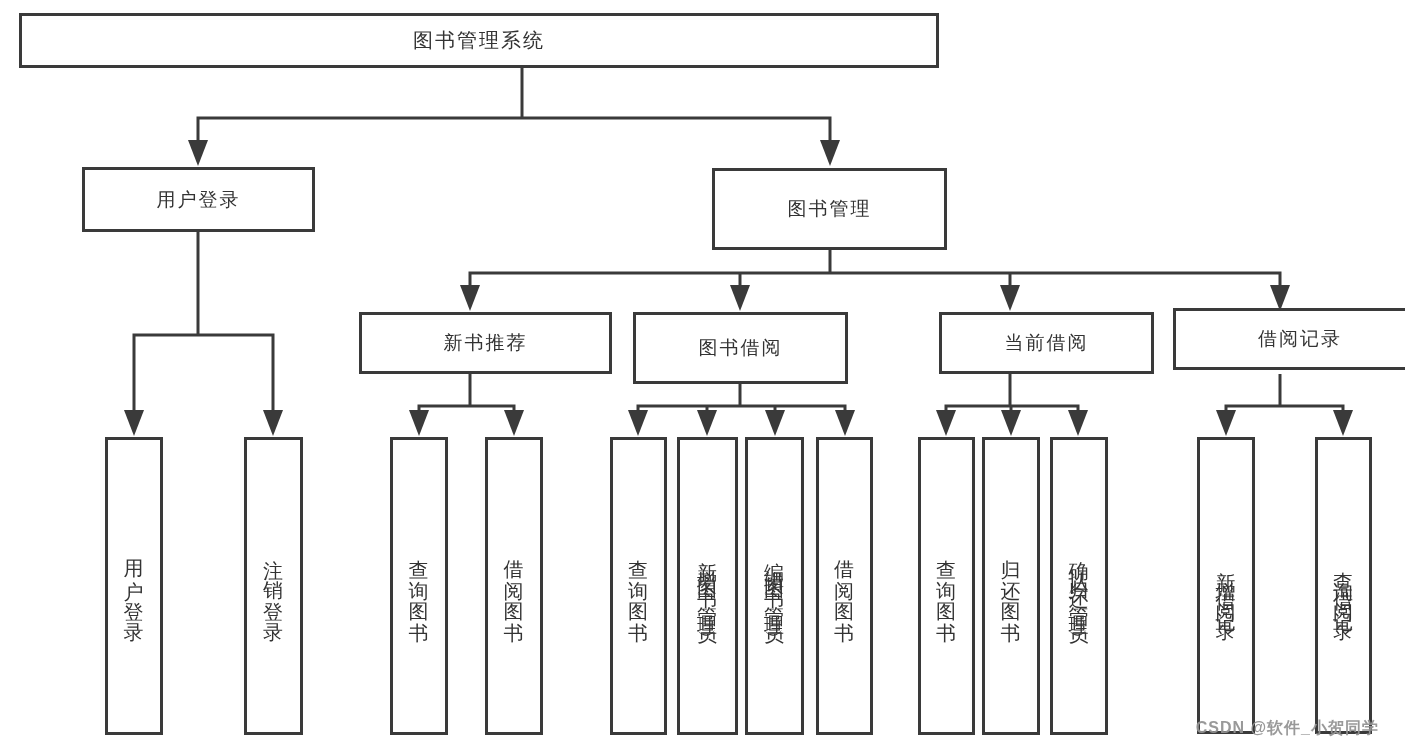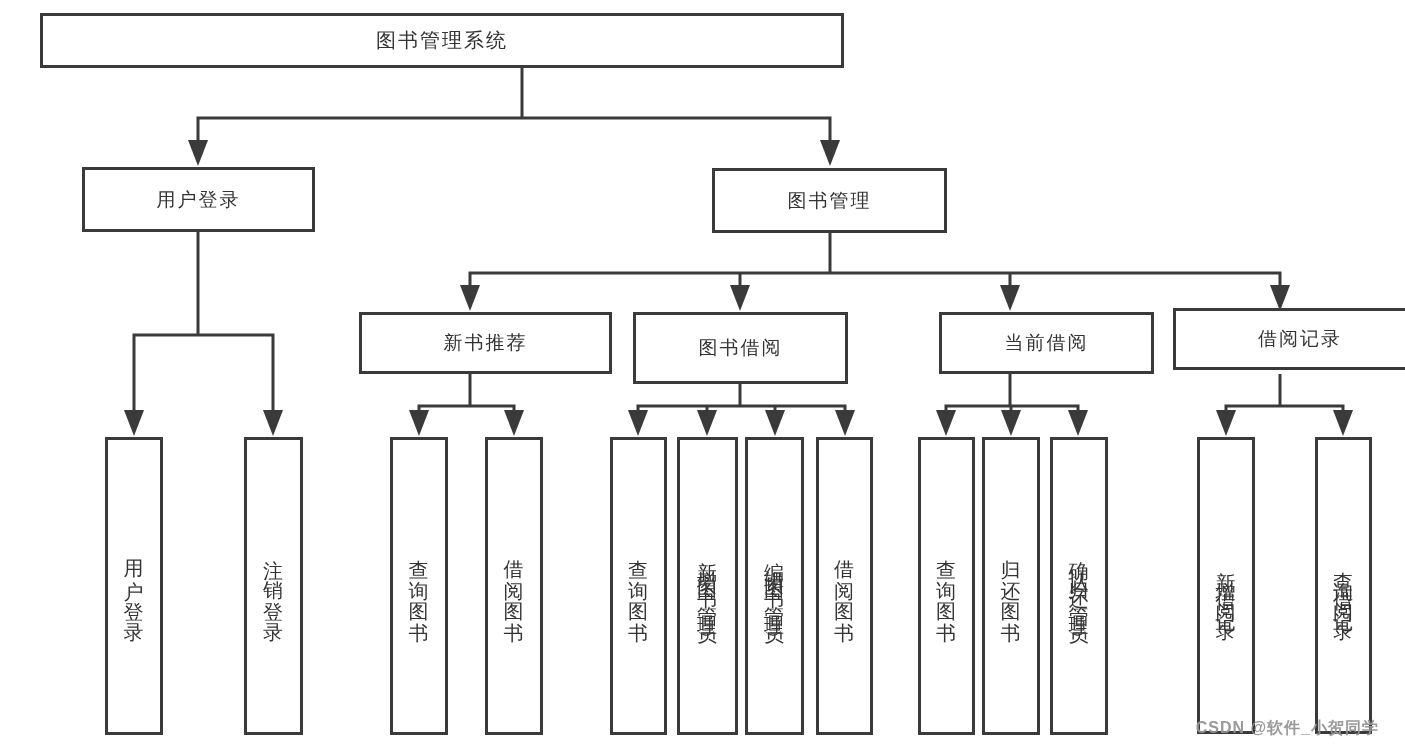--- a/index.html
+++ b/index.html
@@ -116,24 +116,24 @@
     </g>
 
     <g>
       <path d="M1280,374 L1280,406"></path>
       <path d="M1226,413 L1226,406 L1343,406 L1343,413"></path>
       <polygon points="1216,410 1236,410 1226,436"></polygon>
       <polygon points="1333,410 1353,410 1343,436"></polygon>
     </g>
   </svg>
 
-  <div class="box h-box title-box" style="left:40px; top:13px; width:804px; height:55px;">图书管理系统</div>
+  <div class="box h-box title-box" style="left:19px; top:13px; width:920px; height:55px;">图书管理系统</div>
 
   <div class="box h-box" style="left:82px; top:167px; width:233px; height:65px;">用户登录</div>
-  <div class="box h-box" style="left:712px; top:168px; width:235px; height:65px;">图书管理</div>
+  <div class="box h-box" style="left:712px; top:168px; width:235px; height:82px;">图书管理</div>
 
   <div class="box h-box" style="left:359px; top:312px; width:253px; height:62px;">新书推荐</div>
   <div class="box h-box" style="left:633px; top:312px; width:215px; height:72px;">图书借阅</div>
   <div class="box h-box" style="left:903px; top:312px; width:215px; height:62px;margin-left:36px;">当前借阅</div>
   <div class="box h-box" style="left:1173px; top:308px; width:254px; height:62px;">借阅记录</div>
 
   <div class="box v-box vs4" style="left:105px; top:437px; width:58px; height:298px;">用户登录</div>
   <div class="box v-box vs4" style="left:244px; top:437px; width:59px; height:298px;">注销登录</div>
 
   <div class="box v-box vs4" style="left:390px; top:437px; width:58px; height:298px;">查询图书</div>

